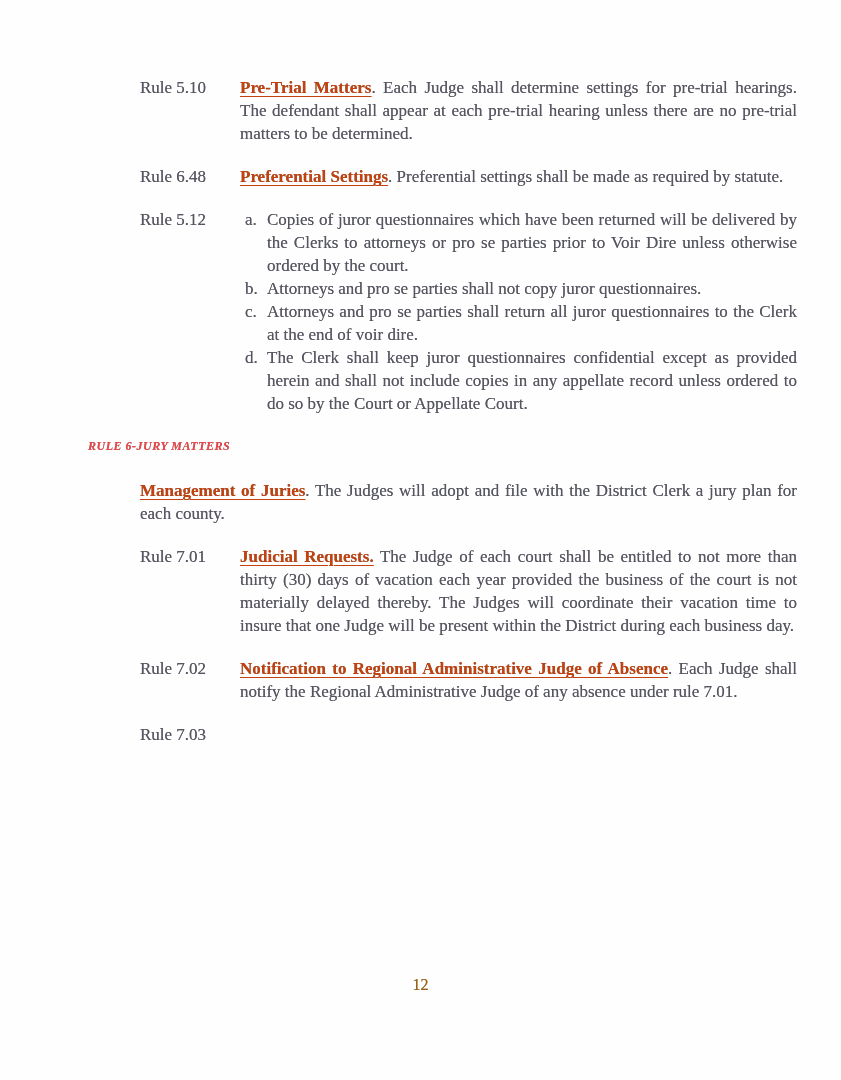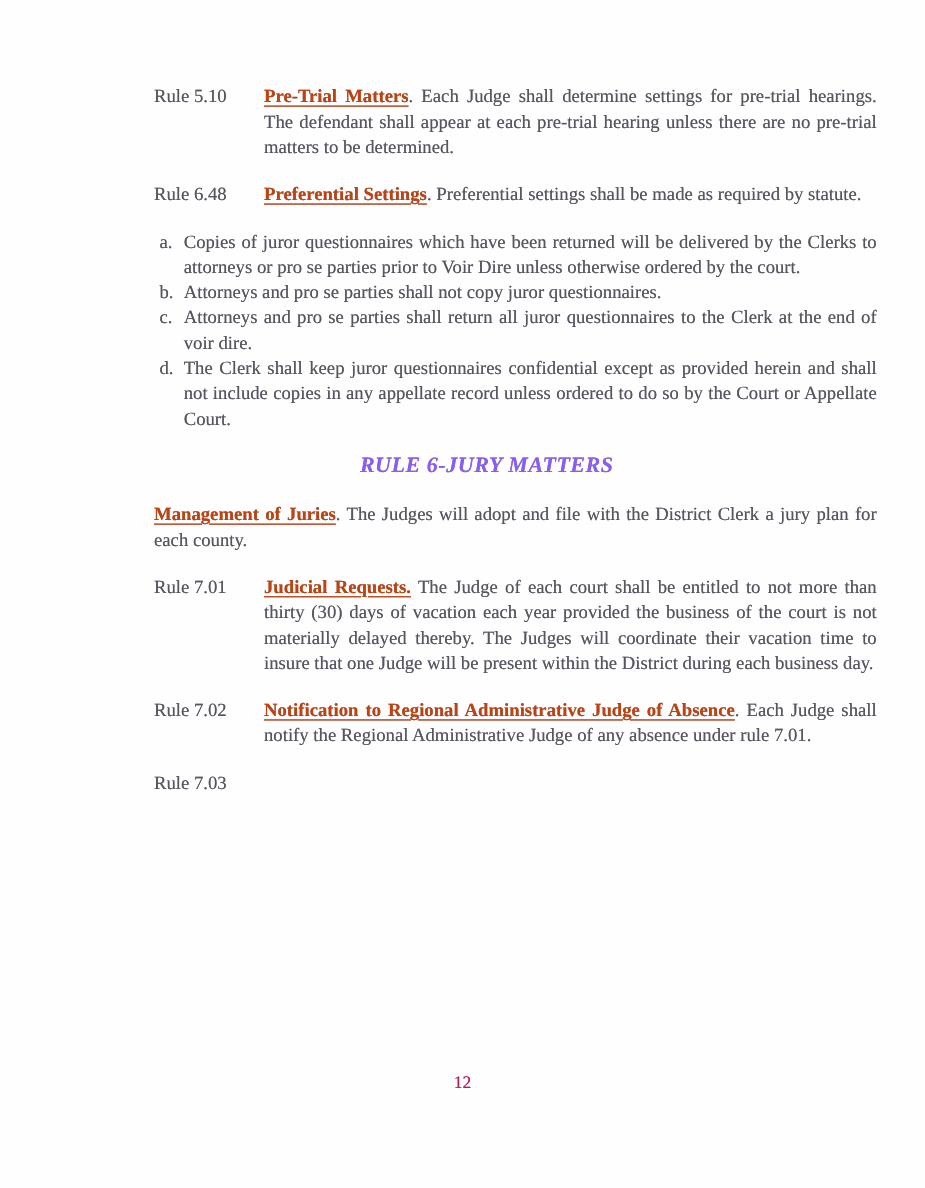--- a/index.html
+++ b/index.html
@@ -19,25 +19,24 @@
   }
   .content {
     padding: 76px 44px 0 88px;
     font-size: 17px;
     line-height: 23px;
   }
   
   .section-title {
     font-style: italic;
     font-weight: 700;
-    font-size: 20px;
+    font-size: 12px;
     letter-spacing: 0.5px;
-    color: #8b5cf6;
+    color: #ef4444;
     margin: 0 0 21px 0;
-    text-align: center;
   }
   
   .rule {
     display: flex;
     margin: 0 0 20px 52px; 
   }
   .rule-num {
     width: 100px;          
     flex: 0 0 100px;
   }
@@ -69,21 +68,21 @@
     flex: 1;
     text-align: justify;
   }
   .page-number {
     position: absolute;
     top: 976px;
     left: 0;
     width: 100%;
     text-align: center;
     font-size: 16px;
-    color: #be185d;
+    color: #a16207;
   }
 </style>
 </head>
 <body>
 
 <div class="page">
   <div class="content">
 
     <div class="rule">
       <div class="rule-num">Rule 5.10</div>
@@ -93,20 +92,21 @@
     </div>
 
     <div class="rule">
       <div class="rule-num">Rule 6.48</div>
       <div class="rule-body">
         <p class="para"><span class="rule-heading">Preferential Settings</span><span>.  Preferential settings shall be made as required by statute.</span></p>
       </div>
     </div>
 
     <div class="rule">
+      <div class="rule-num">Rule 5.12</div>
       <div class="rule-body">
         <div class="sub-list">
           <div class="sub-item">
             <span class="sub-letter">a.</span>
             <span class="sub-text">Copies of juror questionnaires which have been returned will be delivered by the Clerks to attorneys or pro se parties prior to Voir Dire unless otherwise ordered by the court.</span>
           </div>
           <div class="sub-item">
             <span class="sub-letter">b.</span>
             <span class="sub-text">Attorneys and pro se parties shall not copy juror questionnaires.</span>
           </div>

